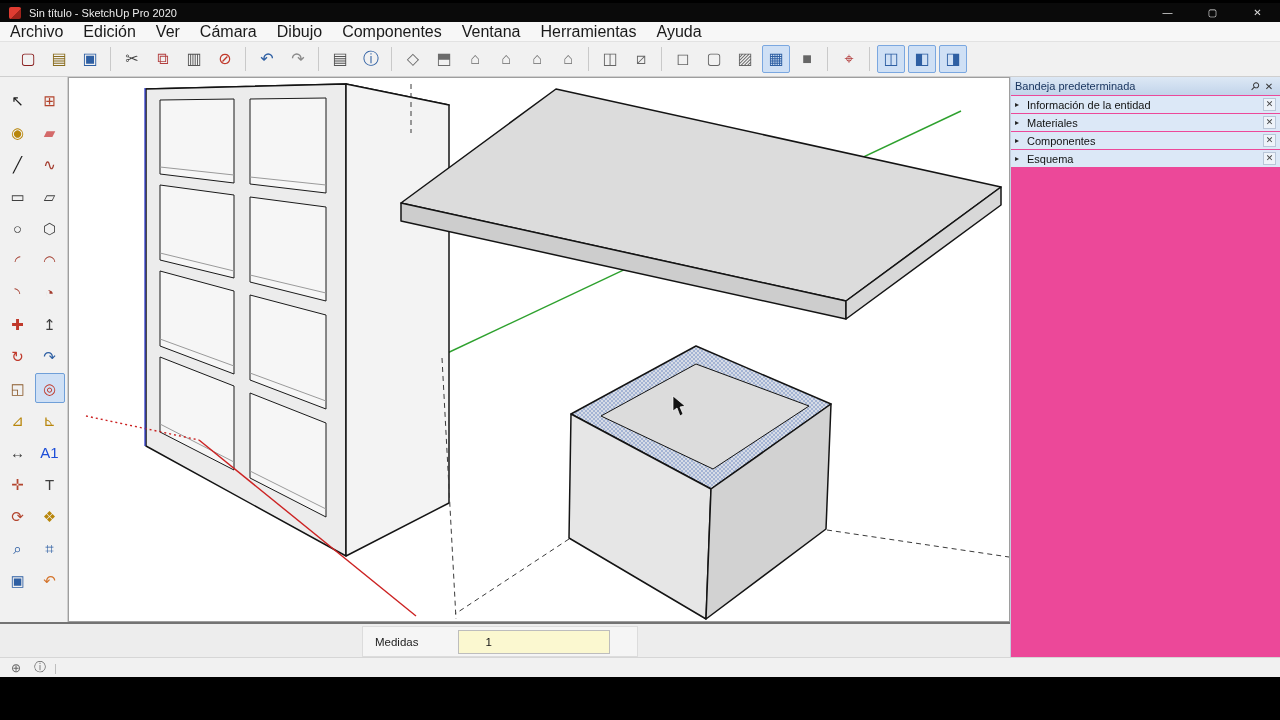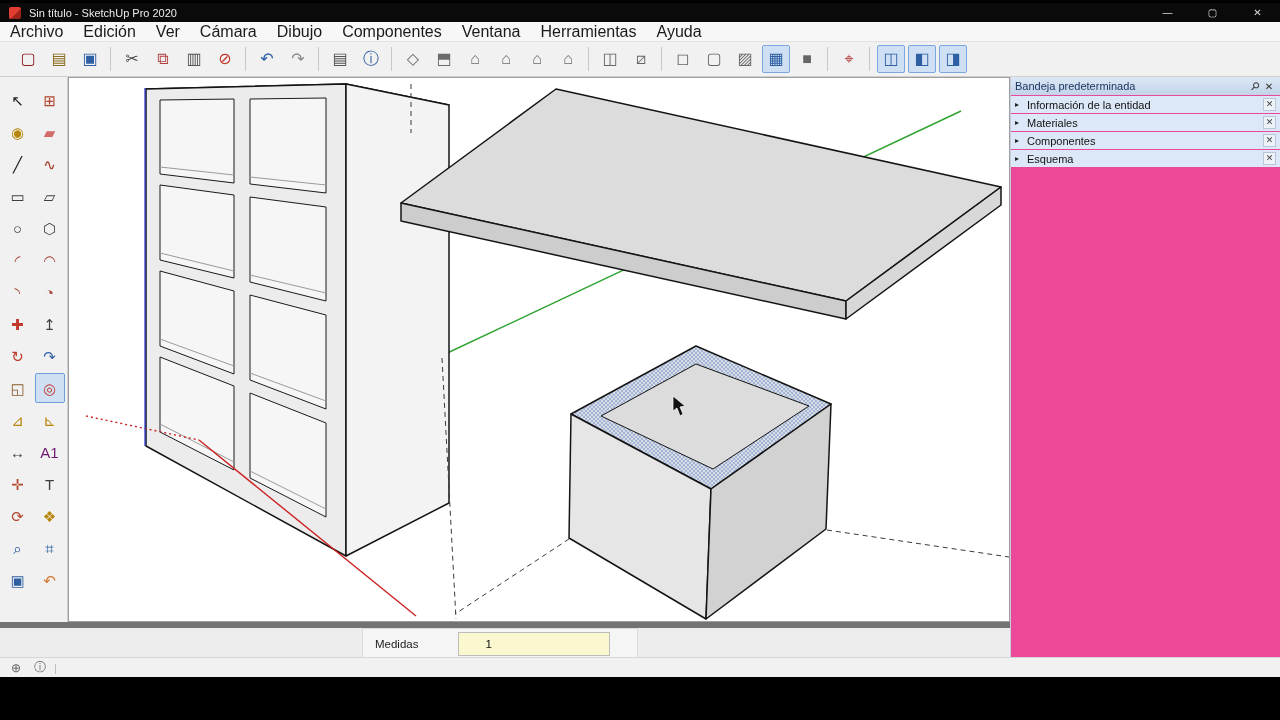--- a/index.html
+++ b/index.html
@@ -23,21 +23,21 @@
 .viewport{position:absolute;left:68px;top:77px;width:942px;height:545px;background:#fff;border:1px solid #9e9e9e;overflow:hidden}
 .tray{position:absolute;left:1010px;top:77px;width:270px;height:580px;background:#ec4899;border-left:1px solid #c4cedd}
 .tray-header{height:18px;background:linear-gradient(#dde8f5,#c2d4ea);display:flex;align-items:center;font-size:11px;color:#16325c;padding:0 4px}
 .tray-title{flex:1}
 .pin{transform:rotate(45deg);font-size:11px;color:#333;width:14px;text-align:center}
 .tray-close{width:14px;text-align:center;font-size:10px;color:#333}
 .tray-row{height:17px;margin-top:1px;background:#dce8f7;display:flex;align-items:center;font-size:11px;color:#111;padding:0 4px}
 .tray-arrow{width:12px;font-size:8px;color:#222}
 .tray-row-label{flex:1}
 .row-close{width:13px;height:13px;line-height:11px;text-align:center;font-size:9px;color:#444;background:#eef3fa;border:1px solid #b9c6d8}
-.measure{position:absolute;left:0;top:622px;width:1010px;height:35px;background:#ededed;border-top:6px solid #737373;display:flex;align-items:flex-start}
+.measure{position:absolute;left:0;top:622px;width:1010px;height:35px;background:#ededed;border-top:2px solid #737373;display:flex;align-items:flex-end}
 .measure-box{display:flex;align-items:center;margin-left:362px;width:276px;height:31px;background:#f5f5f5;border:1px solid #dcdcdc}
 .measure-label{font-size:11.5px;color:#222;margin-left:12px}
 .measure-input{margin-left:40px;width:152px;height:24px;background:#fbf8d0;border:1px solid #bdbdbd;font-size:11.5px;padding-left:26px;color:#111;outline:none}
 .statusbar{position:absolute;left:0;top:657px;width:1280px;height:20px;background:#f1f1f1;border-top:1px solid #d6d6d6;display:flex;align-items:center;font-size:11.5px;color:#222}
 .sb-icon{width:16px;height:16px;display:flex;align-items:center;justify-content:center;font-size:12px;color:#666;margin-left:8px}
 .sb-div{color:#bbb;margin:0 6px}
 .status-text{color:#1a1a1a}
 </style>
 </head>
 <body>
@@ -241,21 +241,21 @@
       <div class="pal-btn">
         <span class="glyph" style="color: rgb(184, 134, 11);">⊿</span>
       </div>
       <div class="pal-btn">
         <span class="glyph" style="color: rgb(184, 134, 11);">⊾</span>
       </div>
       <div class="pal-btn">
         <span class="glyph" style="color: rgb(63, 63, 63);">↔</span>
       </div>
       <div class="pal-btn">
-        <span class="glyph" style="color: #701a75;">A1</span>
+        <span class="glyph" style="color: #1d4ed8;">A1</span>
       </div>
       <div class="pal-btn">
         <span class="glyph" style="color: rgb(179, 69, 46);">✛</span>
       </div>
       <div class="pal-btn">
         <span class="glyph" style="color: rgb(63, 63, 63);">T</span>
       </div>
       <div class="pal-btn">
         <span class="glyph" style="color: rgb(179, 69, 46);">⟳</span>
       </div>

